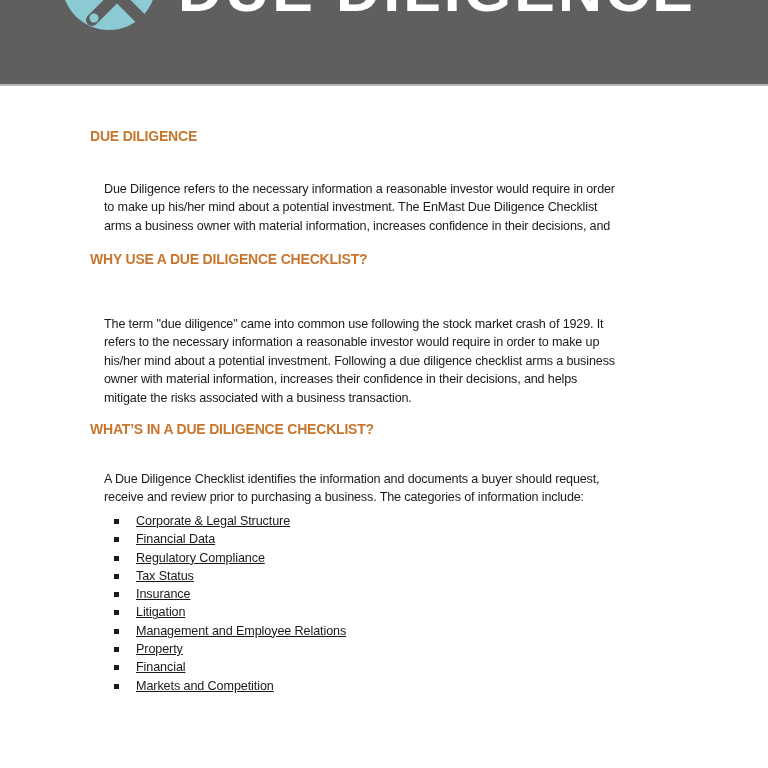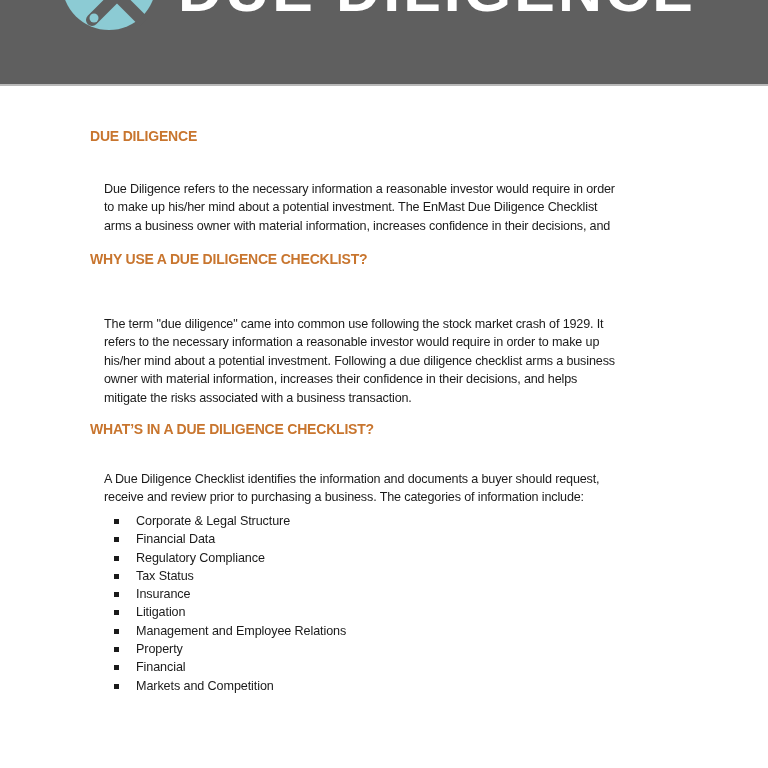--- a/index.html
+++ b/index.html
@@ -39,21 +39,21 @@
   .sec2-h { position: absolute; top: 125px; }
   .sec2-p { position: absolute; top: 175px; }
   .sec3-h { position: absolute; top: 287px; margin-top: 8px; }
   .sec3-p { position: absolute; top: 330px; }
   .list {
     position: absolute; top: 386px; left: 20px;
     list-style: none; margin: 0; padding: 0;
   }
   .list li {
     font-size: 12.6px; line-height: 18.3px; position: relative;
-    padding-left: 26px; letter-spacing: -0.1px;
+    padding-left: 26px; letter-spacing: -0.1px; text-decoration: underline;
   }
   .bullet {
     position: absolute; left: 4px; top: 7px; width: 5px; height: 5px; background: #1a1a1a;
   }
 </style>
 </head>
 <body>
 
 <div class="header">
   <svg class="logo" viewBox="0 0 94 94">

